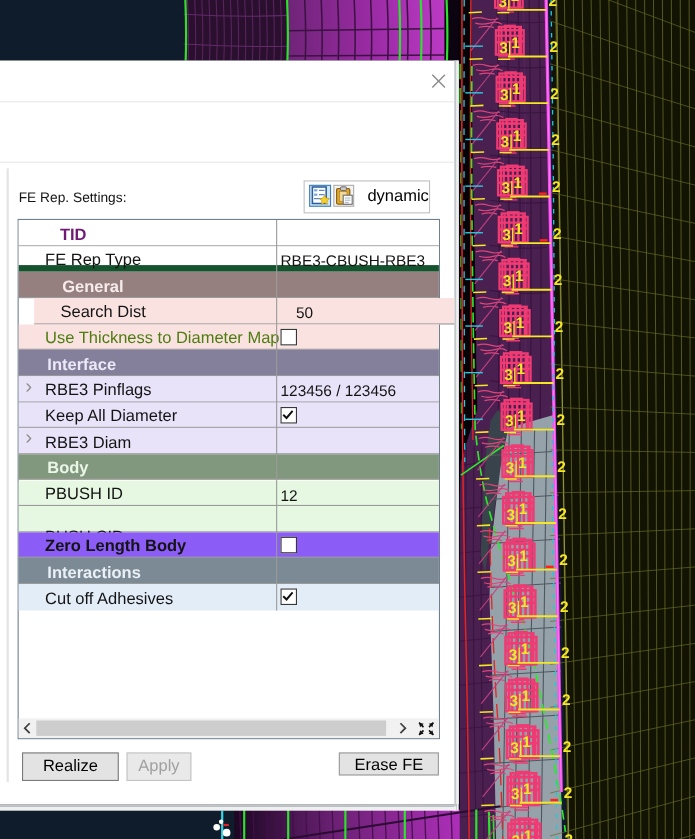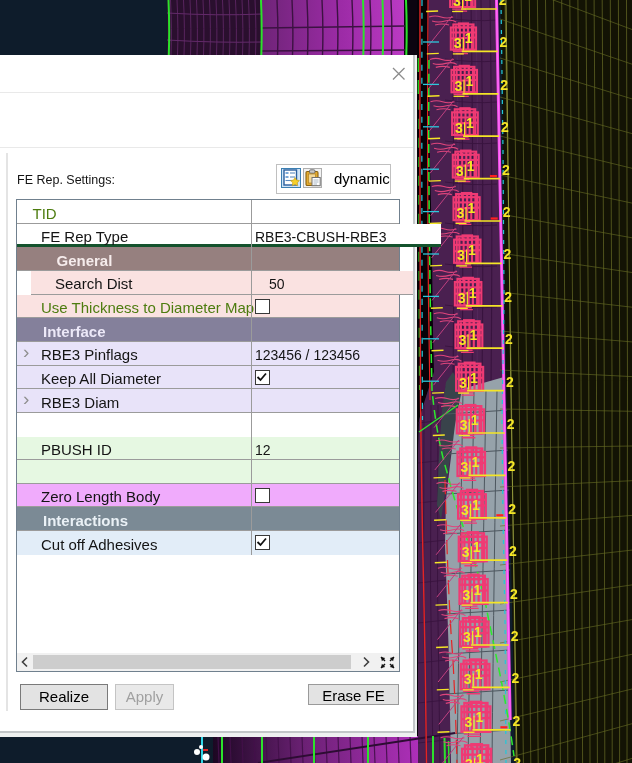--- a/index.html
+++ b/index.html
@@ -431,23 +431,23 @@
         <rect x="5.5" y="0.8" width="5.5" height="3.4" rx="1.2" fill="#c8c8c8" stroke="#6a6a6a" stroke-width="0.9"></rect>
         <rect x="4.5" y="5" width="7" height="9" fill="#f2d898" stroke="#b08020" stroke-width="0.7"></rect>
         <rect x="8" y="8.5" width="8.2" height="8.2" fill="#fff" stroke="#707070" stroke-width="1"></rect>
         <line x1="9.5" y1="11" x2="14.5" y2="11" stroke="#a0b0c0" stroke-width="0.9"></line>
         <line x1="9.5" y1="13" x2="14.5" y2="13" stroke="#a0b0c0" stroke-width="0.9"></line>
         <line x1="9.5" y1="15" x2="13" y2="15" stroke="#a0b0c0" stroke-width="0.9"></line>
       </svg></div>
 <div class="abs" style="left:334px;top:170px;color:#000;font-size:15px;">dynamic</div>
 <div class="abs" style="left:15.5px;top:199px;width:384px;height:473px;border:1px solid #70808e;background:#fff;box-sizing:border-box;"></div>
 <div style="position:absolute;left:16.5px;top:200.00px;width:382px;height:23.65px;background:#ffffff;border-bottom:1px solid #9b9b9b;box-sizing:border-box;">
-      <span style="position:absolute;left:16px;top:4.5px;font-size:15px;color:#4d7c0f;white-space:nowrap;">TID</span>
-    </div>
-<div style="position:absolute;left:16.5px;top:223.65px;width:424px;height:23.65px;background:#ffffff;border-bottom:3px solid #14532d;box-sizing:border-box;">
+      <span style="position:absolute;left:38px;top:4.5px;font-size:15px;color:#701a75;white-space:nowrap;font-weight:bold;">TID</span>
+    </div>
+<div style="position:absolute;left:16.5px;top:223.65px;width:382px;height:23.65px;background:#ffffff;border-bottom:6px solid #14532d;box-sizing:border-box;">
       <span style="position:absolute;left:24.5px;top:4.5px;font-size:15px;color:#141414;white-space:nowrap;">FE Rep Type</span>
       <span style="position:absolute;left:238.5px;top:5px;font-size:14px;color:#141414;white-space:nowrap;">RBE3-CBUSH-RBE3</span>
     </div>
 <div style="position:absolute;left:16.5px;top:247.30px;width:382px;height:23.65px;background:#96807f;border-bottom:1px solid #9b9b9b;box-sizing:border-box;">
       <span style="position:absolute;left:40px;top:4.5px;font-weight:bold;font-size:15px;color:#f6ecec;">General</span>
     </div>
 <div style="position:absolute;left:16.5px;top:270.95px;width:382px;height:23.65px;background:#fae2e1;border-bottom:1px solid #9b9b9b;box-sizing:border-box;margin-left:14px;">
       <span style="position:absolute;left:24.5px;top:4.5px;font-size:15px;color:#141414;white-space:nowrap;">Search Dist</span>
       <span style="position:absolute;left:238.5px;top:5px;font-size:14px;color:#141414;white-space:nowrap;">50</span>
     </div>
@@ -468,28 +468,31 @@
       <div style="position:absolute;left:238px;top:4px;width:13px;height:13px;background:#fff;border:1.5px solid #383838;">
         <svg width="14" height="14" viewBox="0 0 14 14" style="position:absolute;left:-1px;top:-1px">
           <path d="M2.5,7 L5.5,10 L11,3.5" stroke="#111" stroke-width="1.8" fill="none"></path>
         </svg>
       </div>
     </div>
 <div style="position:absolute;left:16.5px;top:389.20px;width:382px;height:23.65px;background:#e8e3f9;border-bottom:1px solid #9b9b9b;box-sizing:border-box;">
       <span style="position:absolute;left:6.5px;top:-1px;color:#909090;font-size:19px;">›</span>
       <span style="position:absolute;left:24.5px;top:4.5px;font-size:15px;color:#141414;white-space:nowrap;">RBE3 Diam</span>
     </div>
+<div style="position:absolute;left:16.5px;top:412.85px;width:382px;height:23.65px;background:#82987e;border-bottom:1px solid #9b9b9b;box-sizing:border-box;">
+      <span style="position:absolute;left:26.5px;top:4.5px;font-weight:bold;font-size:15px;color:#eaf6e6;">Body</span>
+    </div>
 <div style="position:absolute;left:16.5px;top:436.50px;width:382px;height:23.65px;background:#e6f8e2;border-bottom:1px solid #9b9b9b;box-sizing:border-box;">
       <span style="position:absolute;left:24.5px;top:4.5px;font-size:15px;color:#141414;white-space:nowrap;">PBUSH ID</span>
       <span style="position:absolute;left:238.5px;top:5px;font-size:14px;color:#141414;white-space:nowrap;">12</span>
     </div>
 <div style="position:absolute;left:16.5px;top:460.15px;width:382px;height:23.65px;background:#e6f8e2;border-bottom:1px solid #9b9b9b;box-sizing:border-box;">
       <span style="position:absolute;left:24.5px;top:20px;font-size:15px;color:#141414;white-space:nowrap;">BUSH CID</span>
     </div>
-<div style="position:absolute;left:16.5px;top:483.80px;width:382px;height:23.65px;background:#f0abfc;border-bottom:1px solid #9b9b9b;box-sizing:border-box;">
+<div style="position:absolute;left:16.5px;top:483.80px;width:382px;height:23.65px;background:#8b5cf6;border-bottom:1px solid #9b9b9b;box-sizing:border-box;font-weight:bold;">
       <span style="position:absolute;left:24.5px;top:4.5px;font-size:15px;color:#141414;white-space:nowrap;">Zero Length Body</span>
       <div style="position:absolute;left:238px;top:4px;width:13px;height:13px;background:#fff;border:1.5px solid #383838;"></div>
     </div>
 <div style="position:absolute;left:16.5px;top:507.45px;width:382px;height:23.65px;background:#7b8a95;border-bottom:1px solid #9b9b9b;box-sizing:border-box;">
       <span style="position:absolute;left:26.5px;top:4.5px;font-weight:bold;font-size:15px;color:#eaf1f6;">Interactions</span>
     </div>
 <div style="position:absolute;left:16.5px;top:531.10px;width:382px;height:23.65px;background:#e2edf8;box-sizing:border-box;">
       <span style="position:absolute;left:24.5px;top:4.5px;font-size:15px;color:#141414;white-space:nowrap;">Cut off Adhesives</span>
       <div style="position:absolute;left:238px;top:4px;width:13px;height:13px;background:#fff;border:1.5px solid #383838;">
         <svg width="14" height="14" viewBox="0 0 14 14" style="position:absolute;left:-1px;top:-1px">

